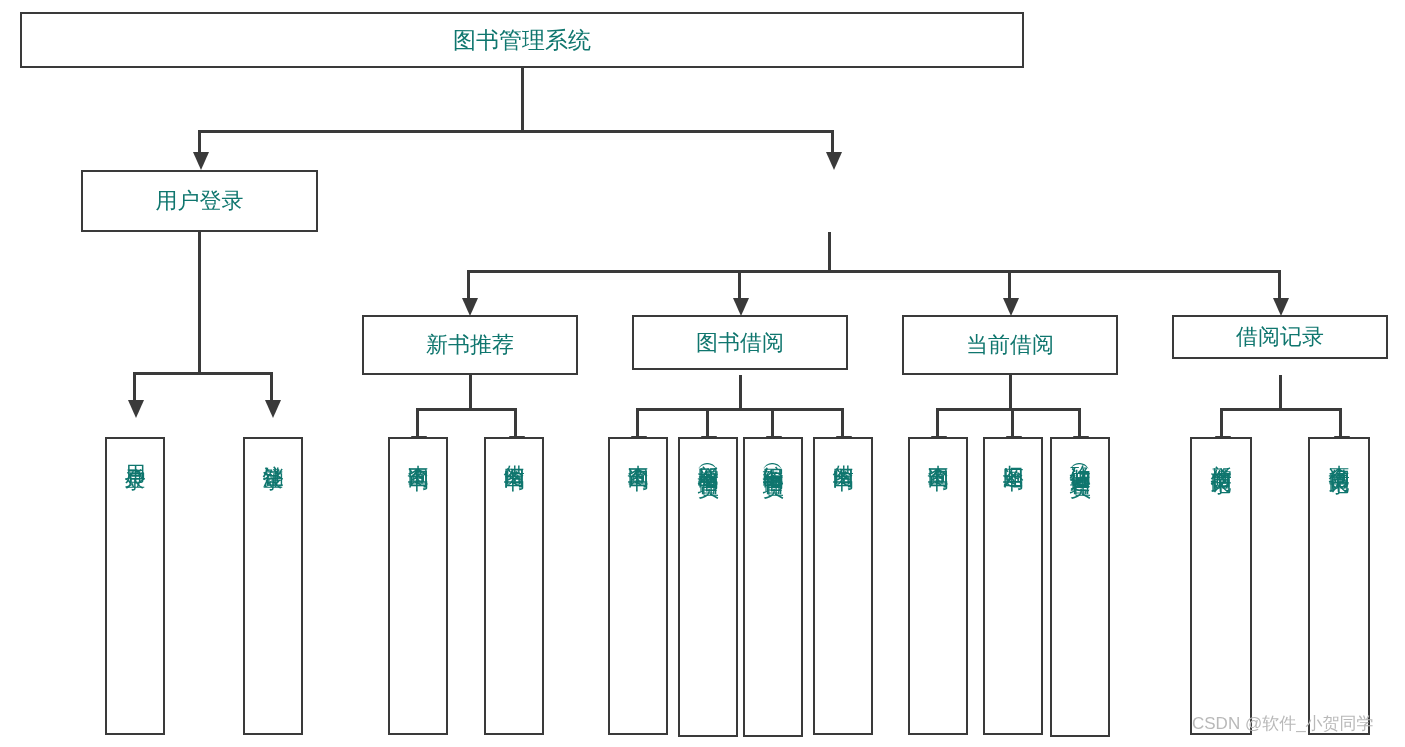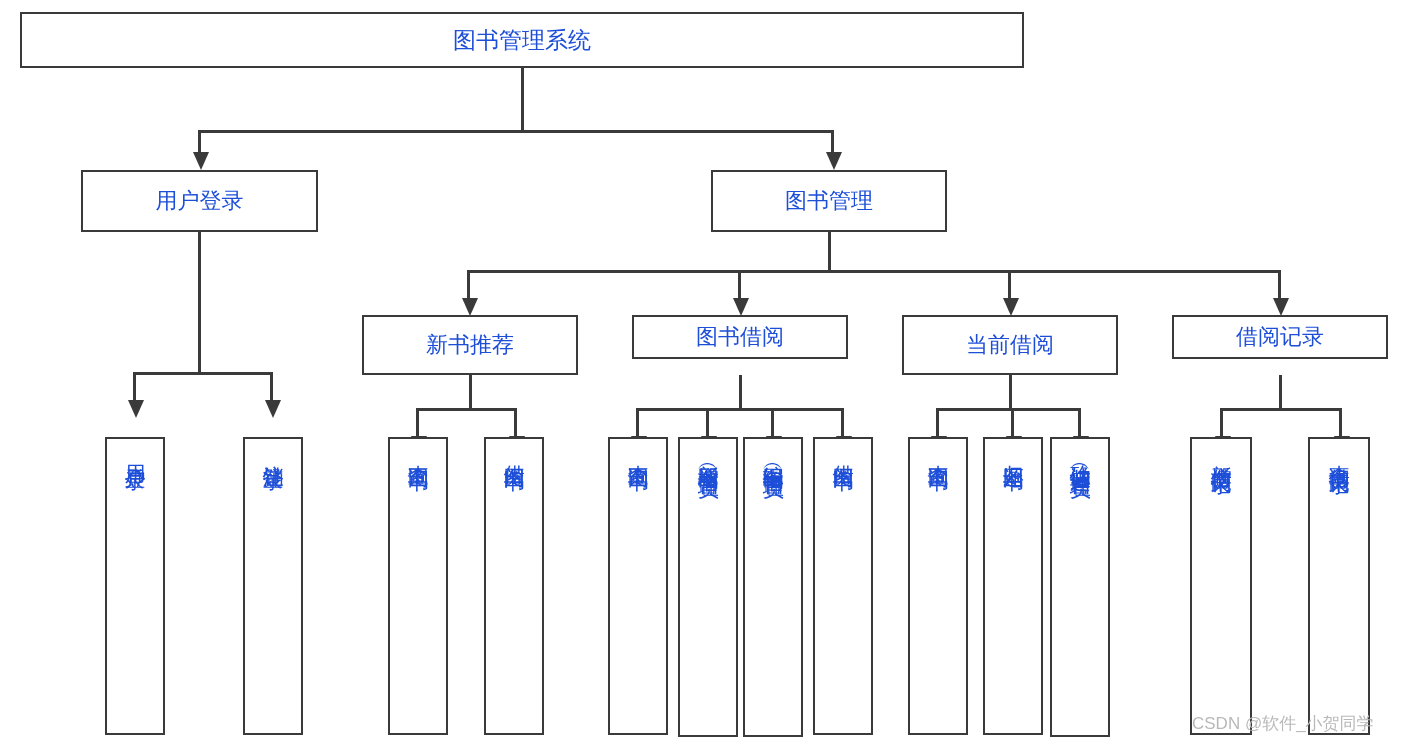--- a/index.html
+++ b/index.html
@@ -20,21 +20,21 @@
 
   
   .node {
     position: absolute;
     box-sizing: border-box;
     background: #ffffff;
     border: 2px solid #3a3a3a;
     display: flex;
     align-items: center;
     justify-content: center;
-    color: #1d4ed8;
+    color: #0f766e;
   }
   .node.root {
     font-size: 23px;
   }
   .node.lvl2 {
     font-size: 22px;
   }
   .node.lvl3 {
     font-size: 22px;
   }
@@ -134,27 +134,24 @@
     <div class="vline" style="left: 1220px; top: 408px; height: 28px;"></div>
     <div class="arrow" style="left: 1214.5px; top: 436px;"></div>
     <div class="vline" style="left: 1339px; top: 408px; height: 28px;"></div>
     <div class="arrow" style="left: 1333.5px; top: 436px;"></div>
     <div class="node root" style="left: 20px; top: 12px; width: 1004px; height: 56px;">
       <span>图书管理系统</span>
     </div>
     <div class="node lvl2" style="left: 81px; top: 170px; width: 237px; height: 62px;">
       <span>用户登录</span>
     </div>
-    <div class="node lvl2" style="left: 711px; top: 170px; width: 236px; height: 62px;">
-      <span>图书管理</span>
-    </div>
     <div class="node lvl3" style="left: 362px; top: 315px; width: 216px; height: 60px;">
       <span>新书推荐</span>
     </div>
-    <div class="node lvl3" style="left: 632px; top: 315px; width: 216px; height: 44px;">
+    <div class="node lvl3" style="left: 632px; top: 315px; width: 216px; height: 55px;">
       <span>图书借阅</span>
     </div>
     <div class="node lvl3" style="left: 902px; top: 315px; width: 216px; height: 60px; justify-content: center;">
       <span>当前借阅</span>
     </div>
     <div class="node lvl3" style="left: 1172px; top: 315px; width: 216px; height: 44px;">
       <span>借阅记录</span>
     </div>
     <div class="node leaf" style="left: 105px; top: 437px; width: 60px; height: 298px;">
       <span class="vtext">用户登录</span>

